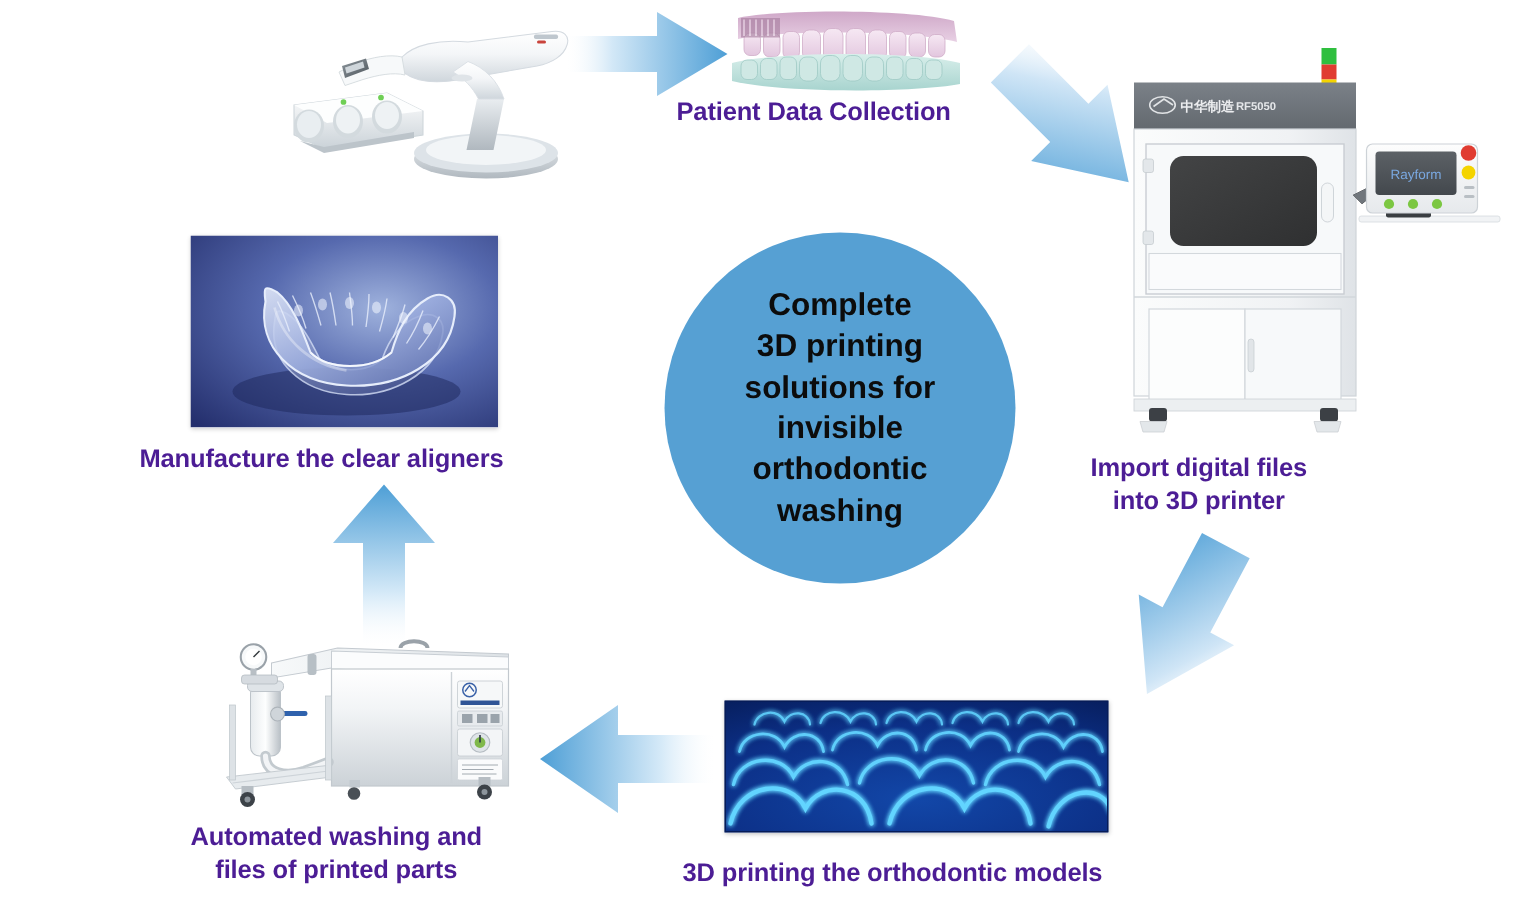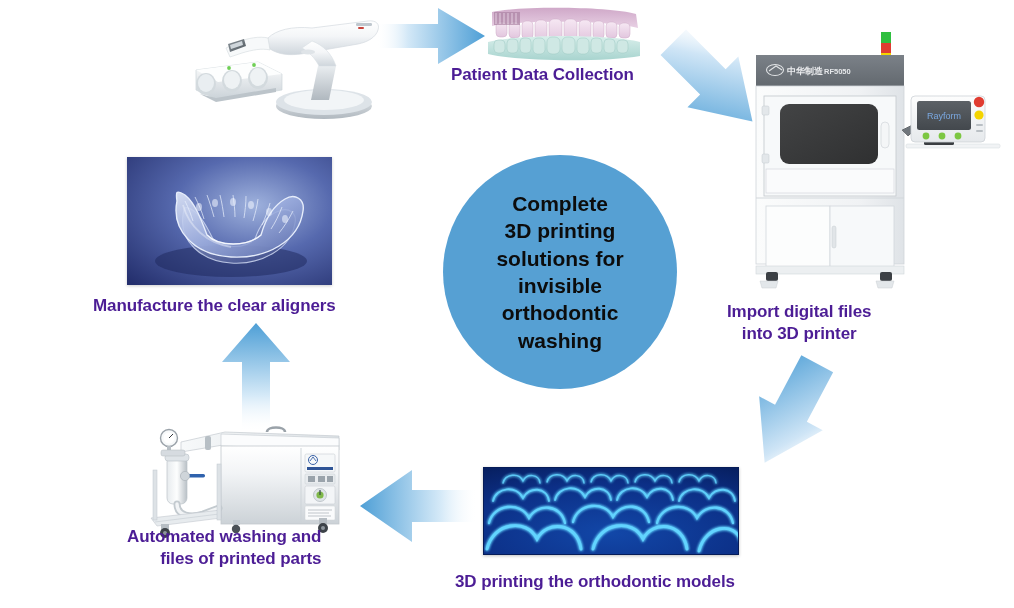--- a/index.html
+++ b/index.html
@@ -19,21 +19,21 @@
     color:#4c1d95;
     font-size:17px;
     line-height:1.28;
     letter-spacing:-0.1px;
     white-space:nowrap;
   }
 
   #label-patient-data   { left:451px; top:64px; }
   #label-import-files   { left:727px; top:301px; text-align:center; }
   #label-printing-models{ left:455px; top:571px;text-align:right; }
-  #label-washing-curing { left:127px; top:526px; text-align:right; }
+  #label-washing-curing { left:127px; top:547px; text-align:center; }
   #label-aligners       { left:93px; top:295px; }
 
   
   #center-hub {
     position:absolute;
     left:443px; top:155px;
     width:234px; height:234px;
     border-radius:50%;
     background:#56a0d3;
     display:flex; flex-direction:column;

